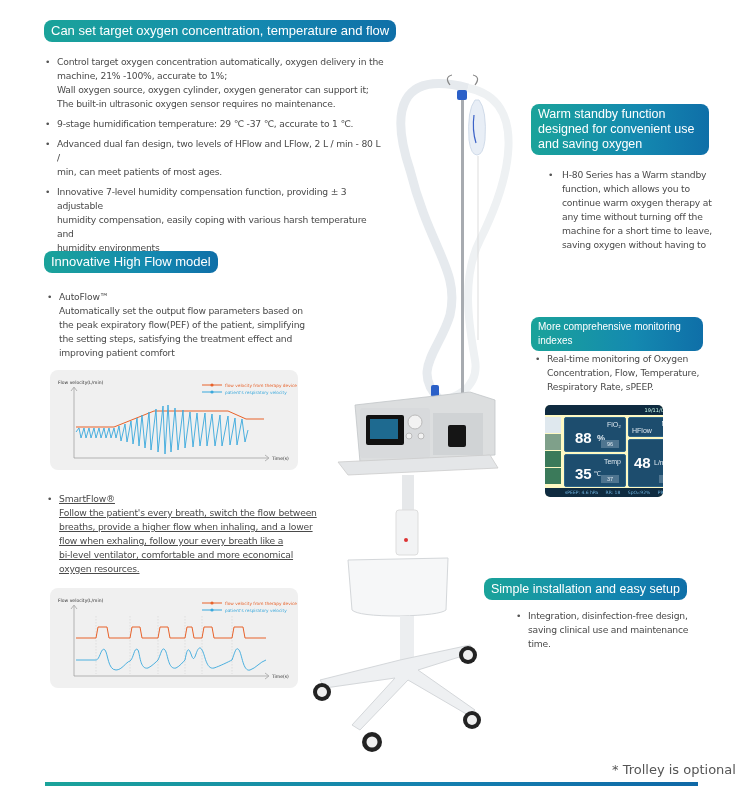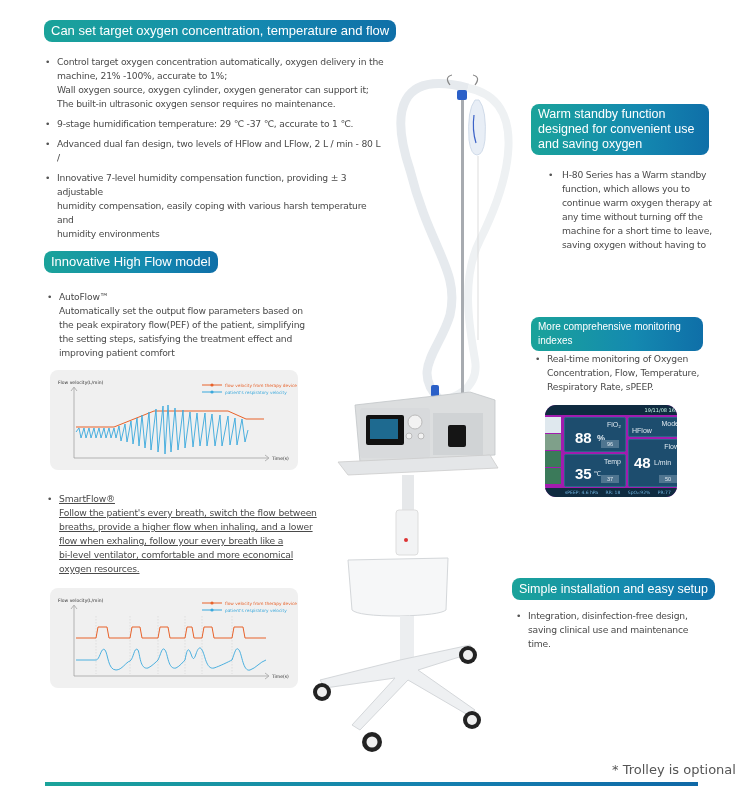--- a/index.html
+++ b/index.html
@@ -4,21 +4,21 @@
 <style>
   * { box-sizing: border-box; margin: 0; padding: 0; }
   body { width: 750px; height: 810px; background: #fff; font-family: "DejaVu Sans", sans-serif; color: #444; position: relative; overflow: hidden; }
   .pill { position: absolute; color: #fff; background: linear-gradient(90deg, #1aa39a 0%, #1489b0 60%, #0f6fa8 100%); border-radius: 8px; font-family: "Liberation Sans", sans-serif; font-size: 13px; line-height: 16px; padding: 3px 7px; }
   .txt { position: absolute; font-size: 9.2px; line-height: 14px; color: #4a4a4a; font-family: "DejaVu Sans", sans-serif; letter-spacing: -0.2px; }
   .txt .li { position: relative; padding-left: 12px; margin-bottom: 6px; }
   .txt .li::before { content: "•"; position: absolute; left: 0; top: 0; color: #555; }
   .sub { display: block; }
   .chart { position: absolute; background: #f0f0f0; border-radius: 8px; }
   .chart svg { display: block; }
-  .screen { position: absolute; left: 545px; top: 405px; width: 132px; height: 92px; background: #a21caf; border-radius: 11px; overflow: hidden; }
+  .screen { position: absolute; left: 545px; top: 405px; width: 118px; height: 92px; background: #fef9c3; border-radius: 5px; overflow: hidden; }
   .screen .tile { position: absolute; background: #1d4d6e; border: 1px solid #2d6589; border-radius: 2px; color: #fff; font-family: "Liberation Sans", sans-serif; }
   .screen .big { position: absolute; font-weight: bold; font-size: 15px; }
   .screen .lbl { position: absolute; font-size: 7px; color: #dfe9f0; }
   .screen .box { position: absolute; background: #4f7590; font-size: 5.5px; color: #dfe9f0; text-align: center; line-height: 8px; width: 18px; height: 8px; }
   .footnote { position: absolute; left: 612px; top: 762px; font-size: 13px; color: #555; font-family: "DejaVu Sans", sans-serif; }
   .bar { position: absolute; left: 45px; top: 782px; width: 653px; height: 4px; background: linear-gradient(90deg, #1aa39a, #1480b0 60%, #0f68a6); }
 </style>
 </head>
 <body>
 
@@ -28,20 +28,21 @@
     <span class="sub">Control target oxygen concentration automatically, oxygen delivery in the</span>
     <span class="sub">machine, 21% -100%, accurate to 1%;</span>
     <span class="sub">Wall oxygen source, oxygen cylinder, oxygen generator can support it;</span>
     <span class="sub">The built-in ultrasonic oxygen sensor requires no maintenance.</span>
   </div>
   <div class="li">
     <span class="sub">9-stage humidification temperature: 29 ℃ -37 ℃, accurate to 1 ℃.</span>
   </div>
   <div class="li">
     <span class="sub">Advanced dual fan design, two levels of HFlow and LFlow, 2 L / min - 80 L /</span>
+    <span class="sub">min, can meet patients of most ages.</span>
   </div>
   <div class="li">
     <span class="sub">Innovative 7-level humidity compensation function, providing ± 3 adjustable</span>
     <span class="sub">humidity compensation, easily coping with various harsh temperature and</span>
     <span class="sub">humidity environments</span>
   </div>
 </div>
 
 <div class="pill" style="left:44px;top:251px;">Innovative High Flow model</div>
 <div class="txt" style="left:47px;top:290px;width:300px;">
@@ -216,21 +217,21 @@
     <span class="box" style="right:5px;bottom:3px;">50</span>
   </div>
   <div style="position:absolute;left:0;bottom:0;width:142px;height:9px;background:#0f2b40;font-size:4.5px;color:#6fb4e0;line-height:9px;">
     <span style="margin-left:20px;">sPEEP: 4.6 hPa</span>
     <span style="margin-left:6px;">RR: 18</span>
     <span style="margin-left:6px;">SpO₂:92%</span>
     <span style="margin-left:6px;">PR:77</span>
   </div>
 </div>
 
-<div class="pill" style="left:512px;top:578px;font-size:12.5px;">Simple installation and easy setup</div>
+<div class="pill" style="left:484px;top:578px;font-size:12.5px;">Simple installation and easy setup</div>
 <div class="txt" style="left:516px;top:609px;width:200px;">
   <div class="li">
     <span class="sub">Integration, disinfection-free design,</span>
     <span class="sub">saving clinical use and maintenance</span>
     <span class="sub">time.</span>
   </div>
 </div>
 
 <div class="footnote">* Trolley is optional</div>
 <div class="bar"></div>

